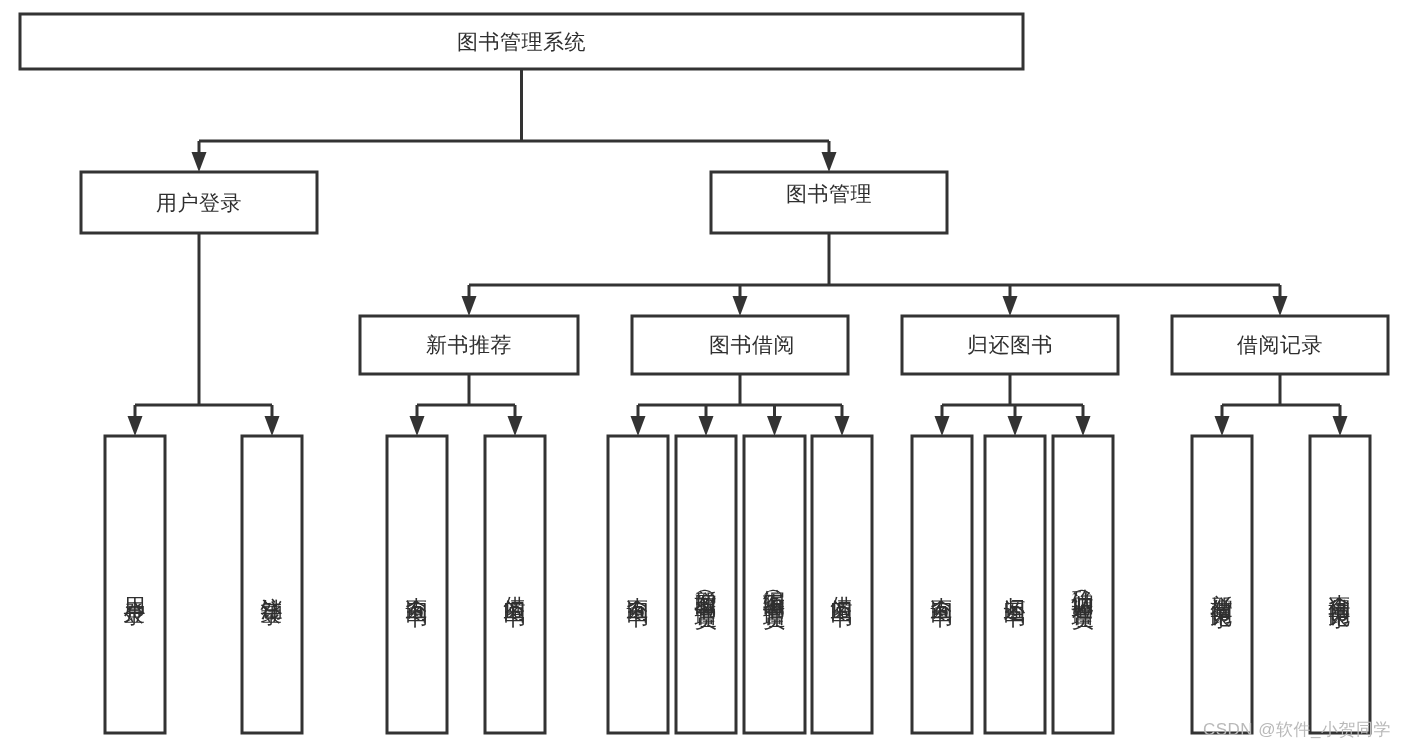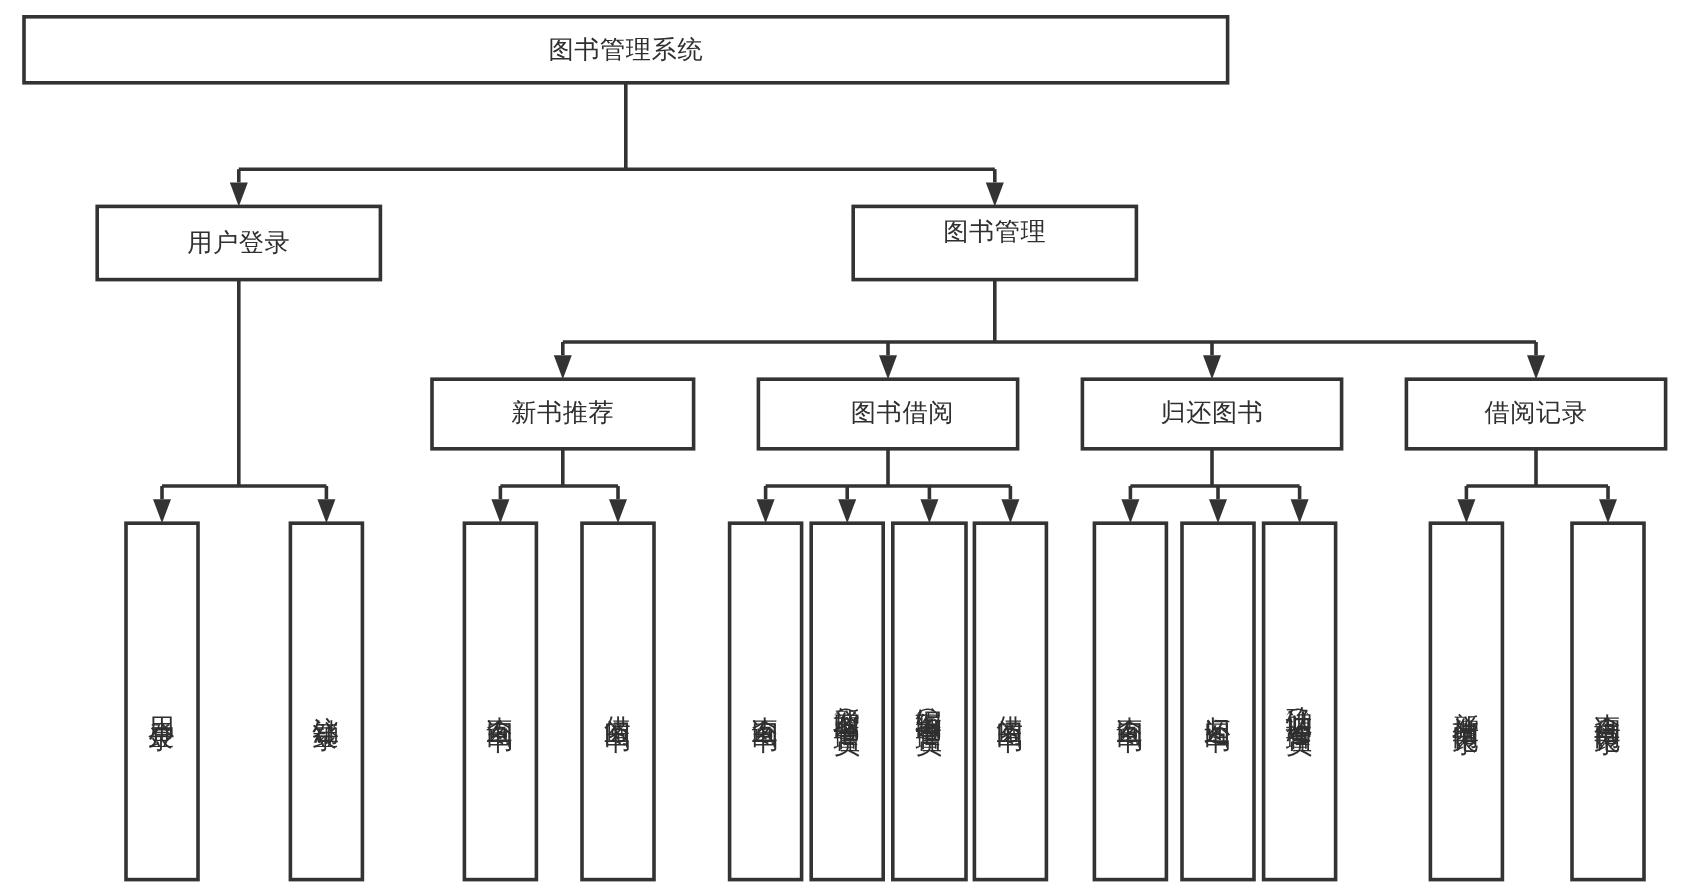--- a/index.html
+++ b/index.html
@@ -171,13 +171,14 @@
       <div class="node-label vert" style="left: 608px; top: 436px; width: 60px; height: 297px;">查询图书</div>
       <div class="node-label vert" style="left: 676px; top: 436px; width: 60px; height: 297px;">新增图书（管理员）</div>
       <div class="node-label vert" style="left: 744px; top: 436px; width: 61px; height: 297px;">编辑图书（管理员）</div>
       <div class="node-label vert" style="left: 812px; top: 436px; width: 60px; height: 297px;">借阅图书</div>
       <div class="node-label vert" style="left: 912px; top: 436px; width: 60px; height: 297px;">查询图书</div>
       <div class="node-label vert" style="left: 985px; top: 436px; width: 60px; height: 297px;">归还图书</div>
       <div class="node-label vert" style="left: 1053px; top: 436px; width: 60px; height: 297px;">确认归还（管理员）</div>
       <div class="node-label vert" style="left: 1192px; top: 436px; width: 60px; height: 297px;">新增借阅记录</div>
       <div class="node-label vert" style="left: 1310px; top: 436px; width: 60px; height: 297px;">查询借阅记录</div>
     </div>
+  <div class="watermark">CSDN @软件_小贺同学</div>
 </div>
 
 </body></html>

